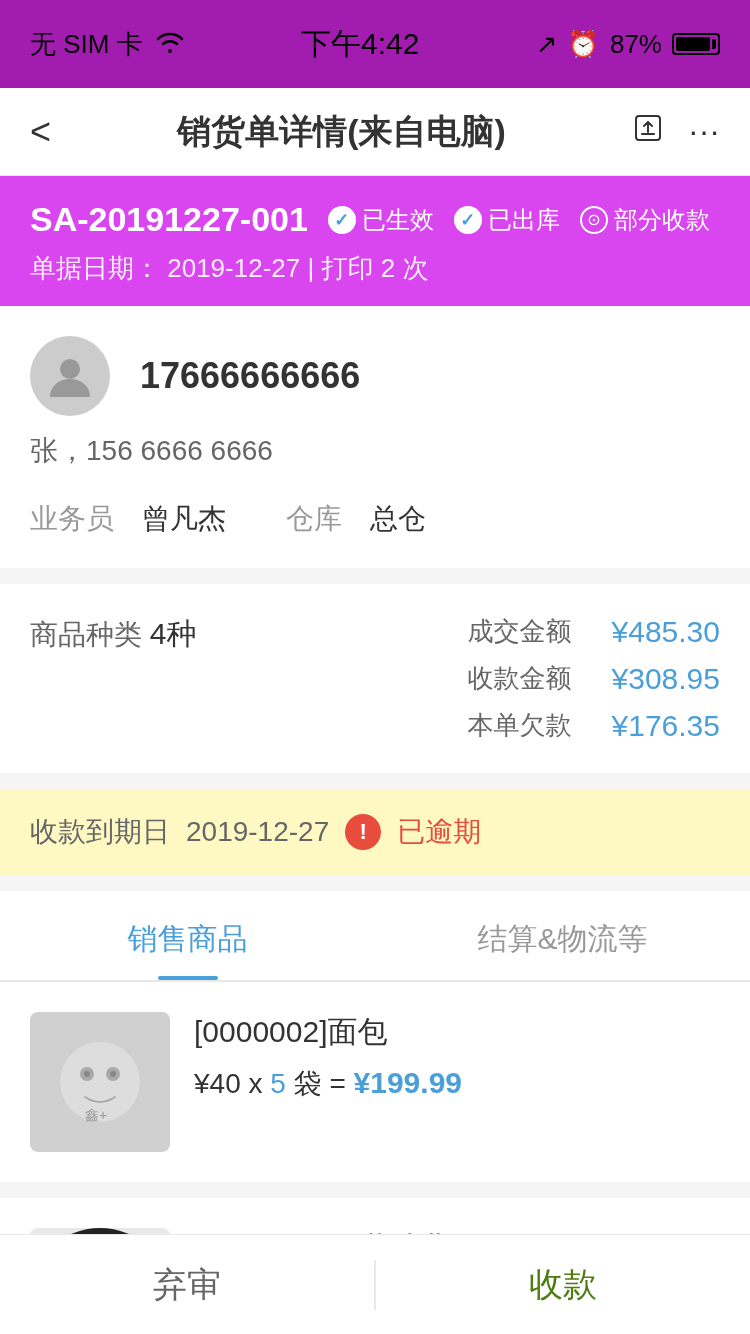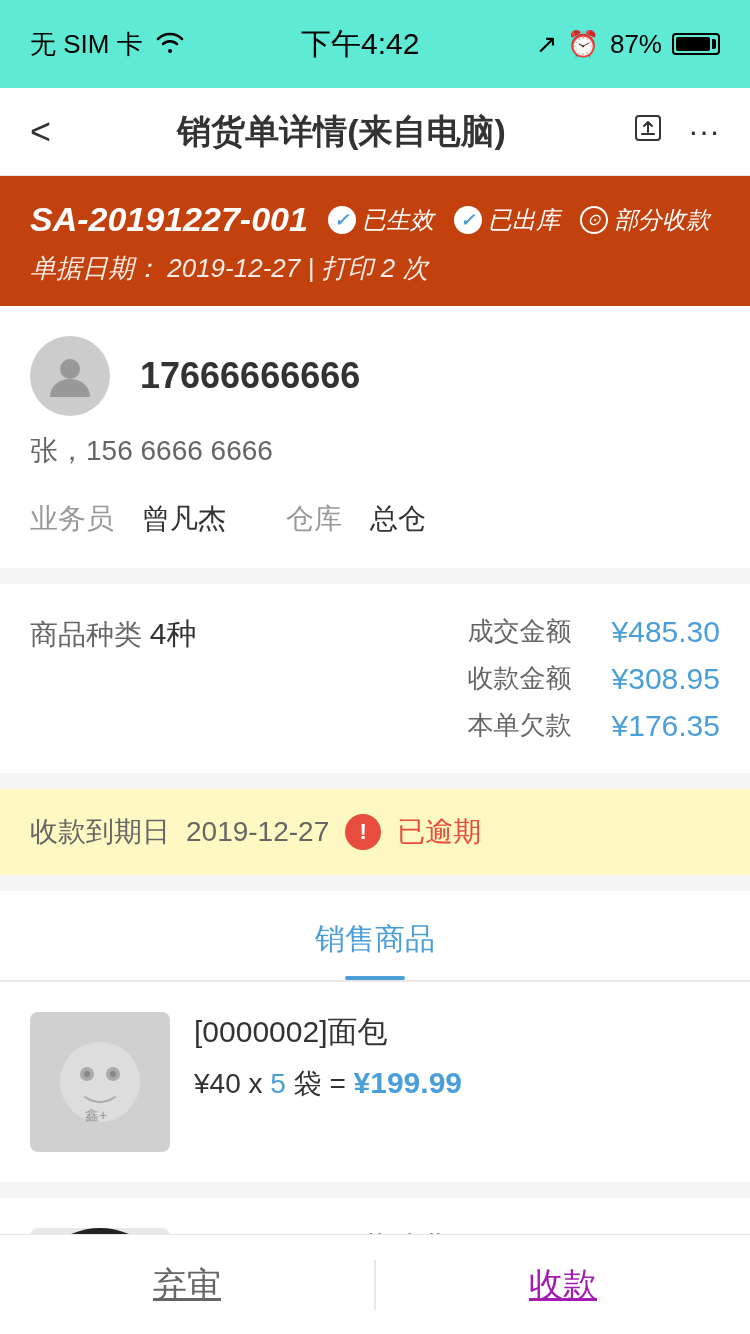--- a/index.html
+++ b/index.html
@@ -11,21 +11,21 @@
       background: #f5f5f5;
       color: #333;
       font-size: 28px;
       position: relative;
     }
 
     
     .status-bar {
       width: 750px;
       height: 88px;
-      background: #5eead4;
+      background: #a21caf;
       display: flex;
       align-items: center;
       justify-content: space-between;
       padding: 8px 30px;
       font-size: 26px;
       color: #000;
     }
     .status-left { display: flex; align-items: center; gap: 12px; }
     .status-center { font-size: 30px; font-weight: 500; }
     .status-right { display: flex; align-items: center; gap: 10px; font-size: 26px; }
@@ -70,24 +70,23 @@
     .nav-back {
       font-size: 36px;
       color: #333;
       cursor: pointer;
     }
     .nav-actions { display: flex; align-items: center; gap: 24px; }
     .nav-icon { font-size: 32px; color: #333; }
 
     
     .header-banner {
-      background: #c2410c;
+      background: #d946ef;
       padding: 24px 30px 20px;
       color: #fff;
-      font-style: italic;
     }
     .banner-top {
       display: flex;
       align-items: center;
       gap: 20px;
       margin-bottom: 12px;
     }
     .order-id {
       font-size: 34px;
       font-weight: bold;
@@ -284,24 +283,23 @@
       background: #fff;
       border-top: 1px solid #e8e8e8;
       display: flex;
       align-items: center;
     }
     .bottom-btn {
       flex: 1;
       text-align: center;
       font-size: 34px;
       cursor: pointer;
-      text-decoration: underline;
     }
     .bottom-btn.cancel { color: #666; }
-    .bottom-btn.confirm { color: #a21caf; }
+    .bottom-btn.confirm { color: #4d7c0f; }
     .bottom-divider {
       width: 2px;
       height: 50px;
       background: #e8e8e8;
     }
 
     .section-gap {
       height: 16px;
       background: #f5f5f5;
     }
@@ -434,20 +432,23 @@
   <span class="overdue-badge">!</span>
   <span class="overdue-text">已逾期</span>
 </div>
 
 <div class="section-gap"></div>
 
 <div class="tabs">
   <div class="tab active">
     <span>销售商品</span>
   </div>
+  <div class="tab">
+    <span>结算&amp;物流等</span>
+  </div>
 </div>
 
 <div class="products-section">
 
   <div class="product-card">
     <div class="product-thumb">
       <div class="thumb-owl">
         <svg width="100" height="100" viewBox="0 0 100 100" fill="none">
           <circle cx="50" cy="50" r="40" fill="#ddd"></circle>
           <circle cx="37" cy="42" r="7" fill="#aaa"></circle>

